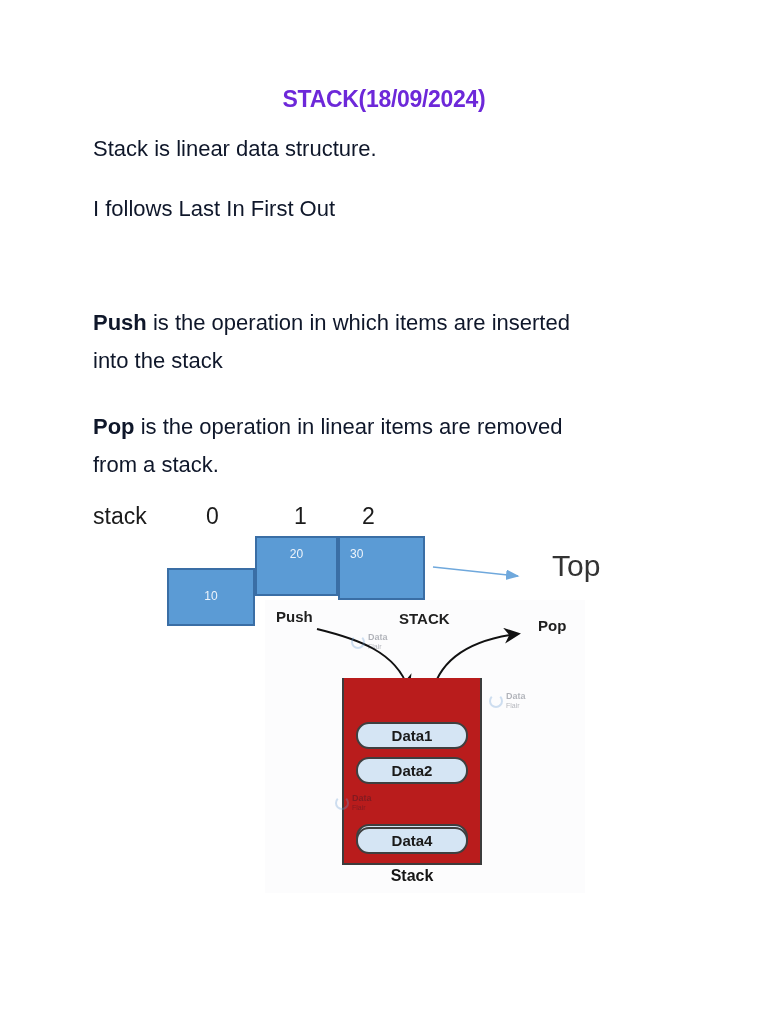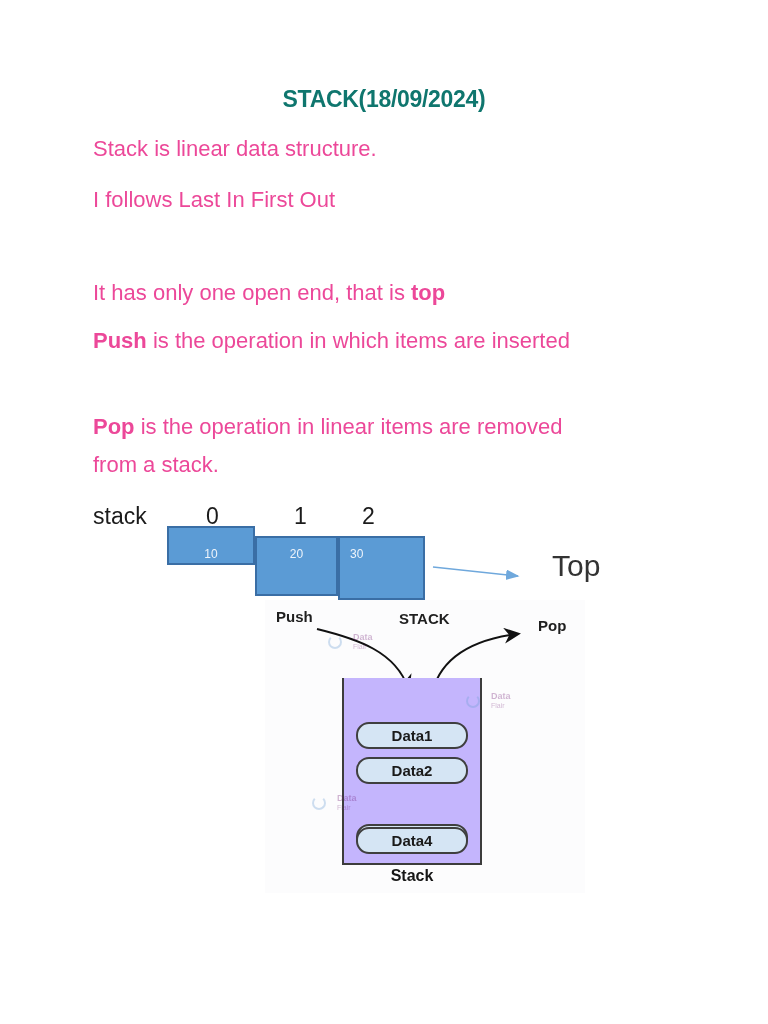--- a/index.html
+++ b/index.html
@@ -10,27 +10,27 @@
     color: #1b1b1b;
     position: relative;
     overflow: hidden;
   }
   .page { position: absolute; inset: 0; background: #ffffff; }
 
   .title {
     position: absolute; top: 86px; left: 0; width: 768px;
     text-align: center;
     font-size: 23px; font-weight: 700; letter-spacing: -0.3px;
-    color: #0f766e;
+    color: #6d28d9;
   }
 
   .para {
     position: absolute; left: 93px; width: 632px;
     font-size: 22px; line-height: 38px; font-weight: 400;
-    color: #ec4899;
+    color: #0f172a;
   }
   .para .b { font-weight: 700; }
 
   
   .stack-row span {
     position: absolute; top: 503px;
     font-size: 23px; color: #1b1b1b;
   }
 
   
@@ -60,21 +60,21 @@
   .dlabel {
     position: absolute;
     font-size: 15px; font-weight: 700; color: #1f1f1f;
   }
   .lbl-push { left: 276px; top: 608px; }
   .lbl-lifo { left: 399px; top: 610px; }
   .lbl-pop  { left: 538px; top: 617px; }
 
   .stack-container {
     position: absolute; left: 342px; top: 678px; width: 140px; height: 187px;
-    background: #c4b5fd;
+    background: #b91c1c;
     border-left: 2px solid #3c3c3c;
     border-right: 2px solid #3c3c3c;
     border-bottom: 2px solid #3c3c3c;
   }
   .data-item {
     position: absolute; left: 12px; width: 112px; height: 27px;
     background: #d5e5f4;
     border: 2px solid #3f3f3f;
     border-radius: 13px;
     display: flex; align-items: center; justify-content: center;
@@ -87,23 +87,24 @@
 
   .stack-caption {
     position: absolute; left: 342px; top: 867px; width: 140px;
     text-align: center;
     font-size: 16px; font-weight: 700; color: #161616;
   }
 
   
   .wm {
     position: absolute;
-    display: flex; align-items: center; gap: 11px;
-    opacity: 0.32; color: #701a75;
+    display: flex; align-items: center; gap: 3px;
+    opacity: 0.32; color: #0f172a;
     pointer-events: none;
+    margin-left: 23px;
   }
   .wm-logo {
     width: 14px; height: 14px; border-radius: 50%;
     border: 2px solid #6d9fd4;
     border-top-color: transparent;
     display: inline-block;
   }
   .wm-text { font-size: 9px; font-weight: 700; line-height: 9px; }
   .wm-text small { display: block; font-size: 7px; font-weight: 400; }
 
@@ -114,37 +115,36 @@
 </style>
 </head>
 <body>
 
 <div class="page">
 
   <h1 class="title">STACK(18/09/2024)</h1>
 
   <p class="para" style="top:130px"><span>Stack is linear data structure.</span></p>
 
-  <p class="para" style="top:181px"><span>I follows Last In First Out</span></p>
+  <p class="para" style="top:190px"><span>I follows Last In First Out</span></p>
 
 
-  <p class="para" style="top:274px"><span>It has only one open end, that is </span><span class="b">top</span></p>
 
-  <p class="para" style="top:322px"><span class="b">Push</span><span> is the operation in which items are inserted</span><br></p>
+  <p class="para" style="top:304px"><span class="b">Push</span><span> is the operation in which items are inserted</span><br><span>into the stack</span></p>
 
   <p class="para" style="top:408px"><span class="b">Pop</span><span> is the operation in linear items are removed</span><br><span>from a stack.</span></p>
 
   <div class="stack-row">
     <span style="left:93px">stack</span>
     <span style="left:206px">0</span>
     <span style="left:294px">1</span>
     <span style="left:362px">2</span>
   </div>
 
-  <div class="acell" style="left:167px;top:526px;width:88px;height:39px">
+  <div class="acell" style="left:167px;top:568px;width:88px;height:58px">
     <span class="aval pos-center-mid">10</span>
   </div>
   <div class="acell" style="left:255px;top:536px;width:83px;height:60px">
     <span class="aval pos-center-top">20</span>
   </div>
   <div class="acell" style="left:338px;top:536px;width:87px;height:64px">
     <span class="aval pos-left-top">30</span>
   </div>
 
   <div class="top-label">Top</div>

